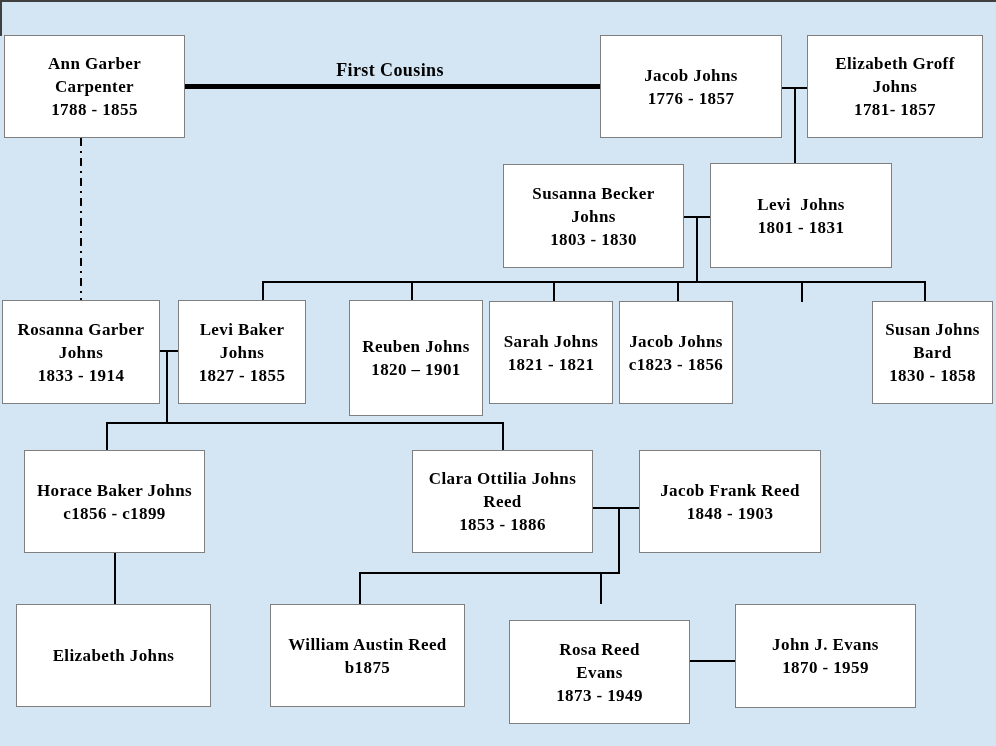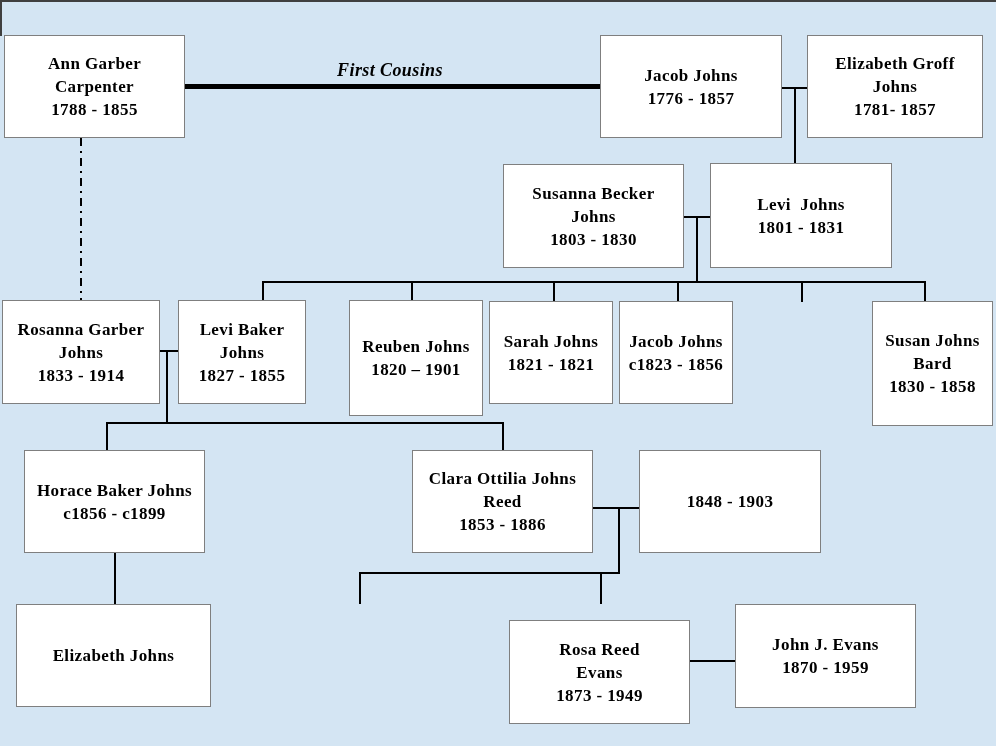--- a/index.html
+++ b/index.html
@@ -38,21 +38,20 @@
       #000 13px 15px,
       transparent 15px 20px);
   }
   .fc-label{
     position:absolute;
     font-weight:bold;
     font-size:18px;
     letter-spacing:0.4px;
     color:#000;
     text-align:center;
-    font-style:italic;
   }
 </style>
 </head>
 <body>
 
 <div class="canvas">
 
   <div class="edge" style="left:0;top:0;width:996px;height:2px"></div>
   <div class="edge" style="left:0;top:0;width:2px;height:36px"></div>
 
@@ -138,45 +137,50 @@
     <div class="bx-line">Sarah Johns</div>
     <div class="bx-line">1821 - 1821</div>
   </div>
 
   <div class="box" style="left:619px;top:301px;width:114px;height:103px">
     <div class="bx-line">Jacob Johns</div>
     <div class="bx-line">c1823 - 1856</div>
   </div>
 
 
-  <div class="box" style="left:872px;top:301px;width:121px;height:125px">
+  <div class="box" style="left:872px;top:301px;width:121px;height:103px">
     <div class="bx-line">Susan Johns</div>
     <div class="bx-line">Bard</div>
     <div class="bx-line">1830 - 1858</div>
   </div>
 
   <div class="box" style="left:24px;top:450px;width:181px;height:103px">
     <div class="bx-line">Horace Baker Johns</div>
     <div class="bx-line">c1856 - c1899</div>
   </div>
 
   <div class="box" style="left:412px;top:450px;width:181px;height:103px">
     <div class="bx-line">Clara Ottilia Johns</div>
     <div class="bx-line">Reed</div>
     <div class="bx-line">1853 - 1886</div>
   </div>
 
   <div class="box" style="left:639px;top:450px;width:182px;height:103px">
+    <div class="bx-line">Jacob Frank Reed</div>
     <div class="bx-line">1848 - 1903</div>
   </div>
 
   <div class="box" style="left:16px;top:604px;width:195px;height:103px">
     <div class="bx-line">Elizabeth Johns</div>
   </div>
 
+  <div class="box" style="left:270px;top:604px;width:195px;height:103px">
+    <div class="bx-line">William Austin Reed</div>
+    <div class="bx-line">b1875</div>
+  </div>
 
   <div class="box" style="left:509px;top:620px;width:181px;height:104px">
     <div class="bx-line">Rosa Reed</div>
     <div class="bx-line">Evans</div>
     <div class="bx-line">1873 - 1949</div>
   </div>
 
   <div class="box" style="left:735px;top:604px;width:181px;height:104px">
     <div class="bx-line">John J. Evans</div>
     <div class="bx-line">1870 - 1959</div>

